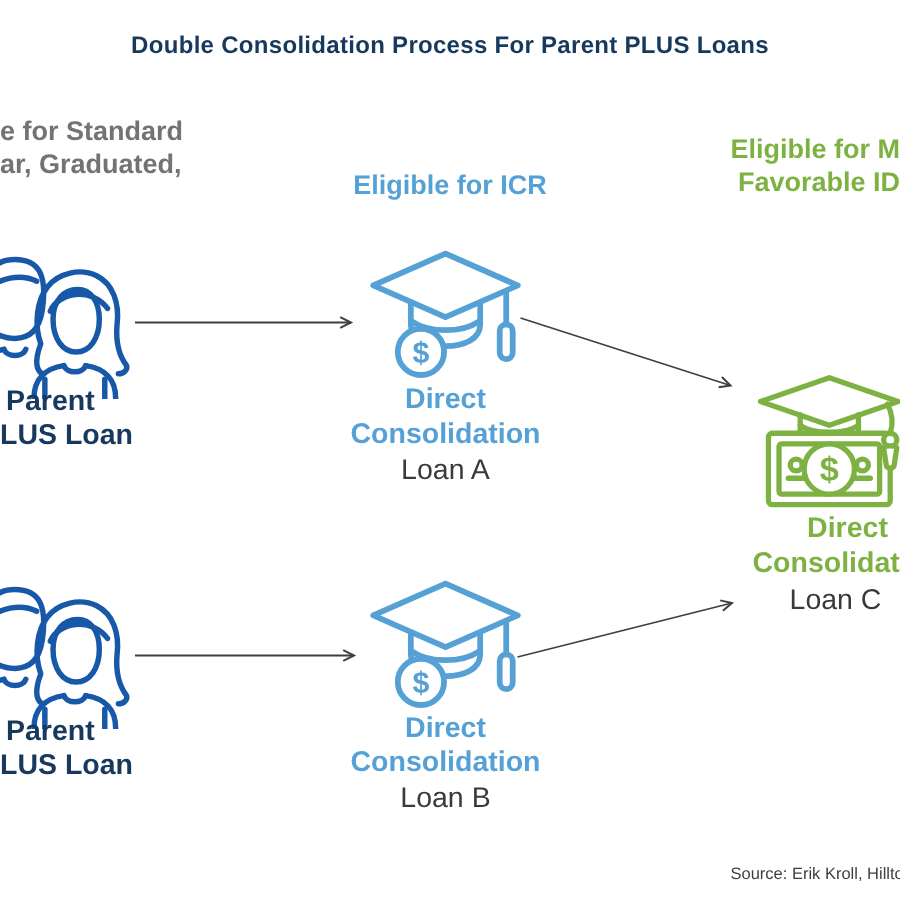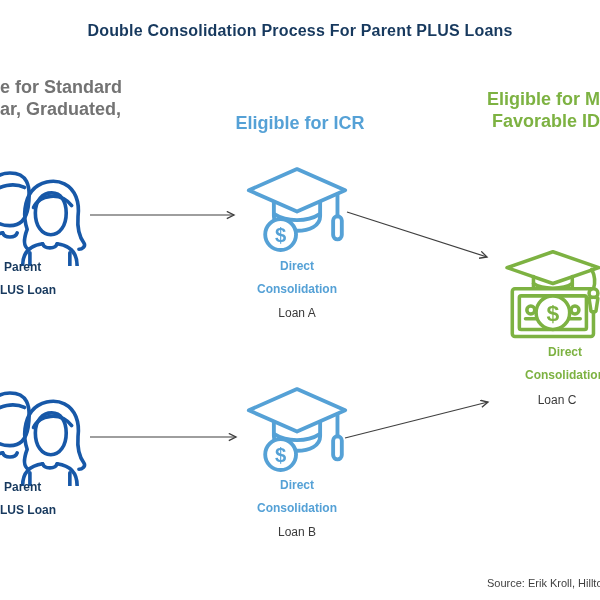--- a/index.html
+++ b/index.html
@@ -9,21 +9,21 @@
   }
   .abs{position:absolute;}
   .title{
     top:22px;left:50%;transform:translateX(-50%);
     font-size:16px;font-weight:bold;color:#17395E;white-space:nowrap;letter-spacing:.2px;
   }
   .hdr{font-size:18px;font-weight:bold;line-height:22px;white-space:nowrap;}
   .hdr-left{top:76px;left:0;color:#737373;text-align:left;}
   .hdr-mid{top:100px;left:180px;width:240px;color:#55A1D6;text-align:center;margin-top:12px;}
   .hdr-right{top:88px;right:0;width:210px;color:#7DB242;text-align:right;}
-  .lbl{font-size:12px;font-weight:bold;line-height:23px;white-space:nowrap;}
+  .lbl{font-size:19px;font-weight:bold;line-height:23px;white-space:nowrap;}
   .lbl-navy{color:#17395E;}
   .lbl-blue{color:#55A1D6;}
   .lbl-green{color:#7DB242;}
   .lbl-plain{color:#3A3A3A;font-weight:400;}
   .center{text-align:center;}
   .source{top:577px;left:487px;font-size:11px;color:#3F3F3F;white-space:nowrap;}
   svg{display:block;}
   #arrows{position:absolute;top:0;left:0;pointer-events:none;}
 </style>
 </head>

